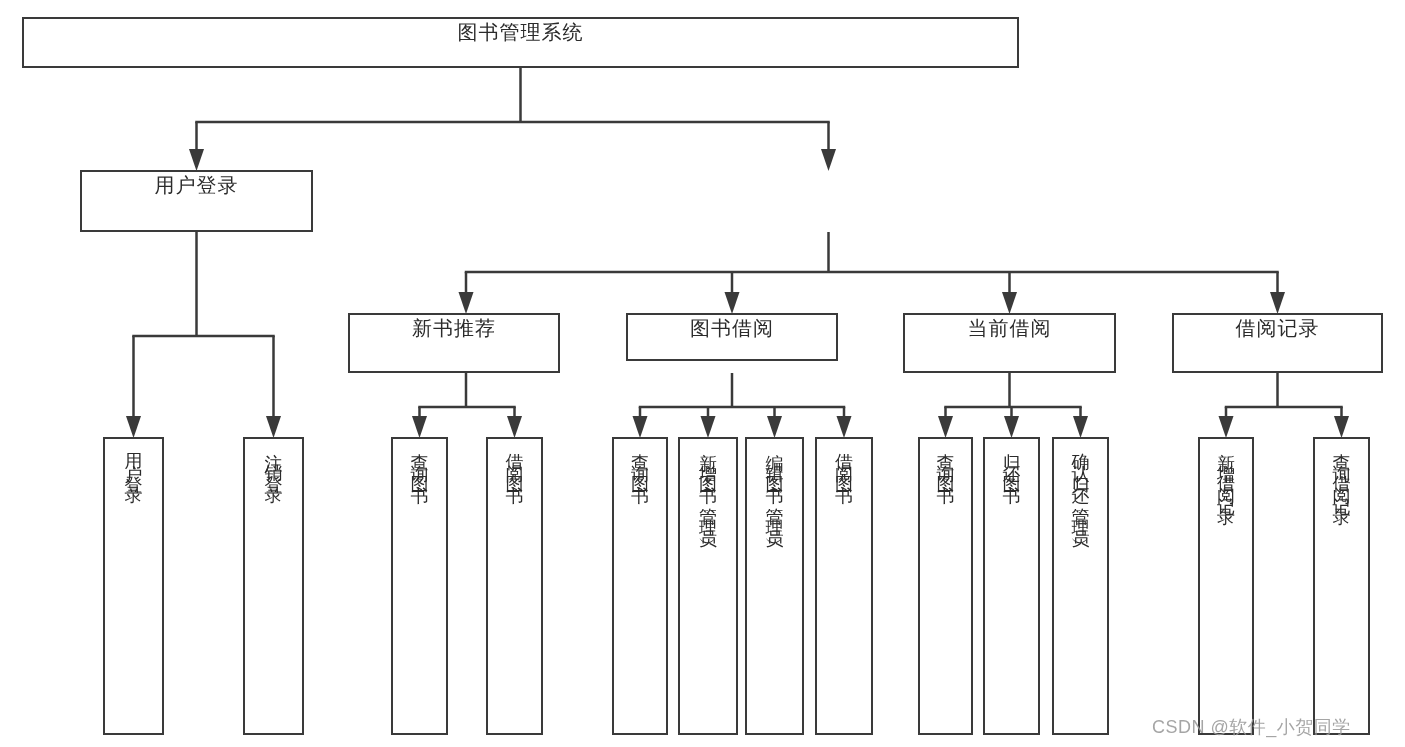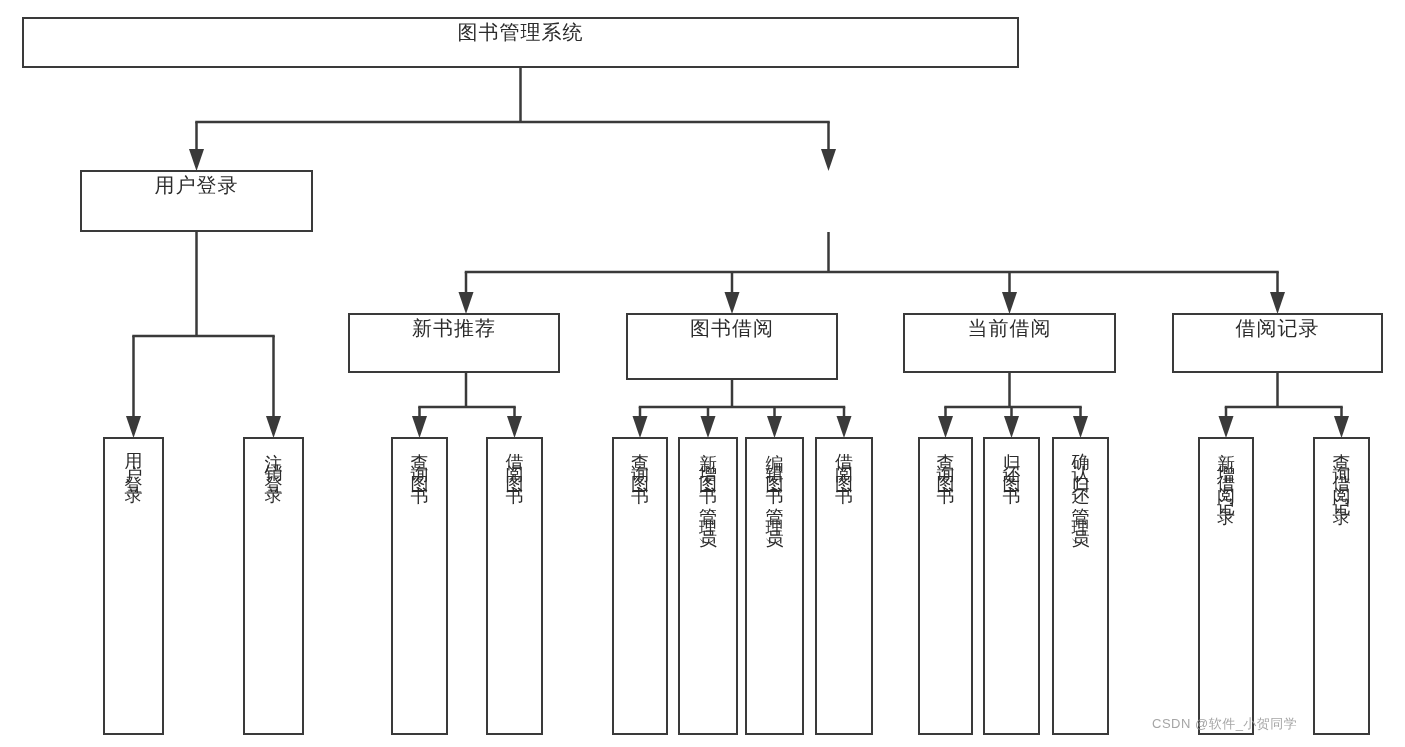--- a/index.html
+++ b/index.html
@@ -31,21 +31,21 @@
   .leaf span{
     writing-mode:vertical-rl;
     font-size:18px;
     letter-spacing:11px;
     line-height:1;
     white-space:nowrap;
   }
   .watermark{
     position:absolute;
     left:1152px;top:715px;
-    font-size:13px;
+    font-size:18px;
     letter-spacing:0.5px;
     color:#9c9c9c;
     opacity:0.9;
     z-index:5;
     white-space:nowrap;
   }
 </style>
 </head>
 <body>
 
@@ -110,21 +110,21 @@
     <span>图书管理系统</span>
   </div>
 
   <div class="node hlabel" style="left:80px;top:170px;width:233px;height:62px">
     <span>用户登录</span>
   </div>
 
   <div class="node hlabel" style="left:348px;top:313px;width:212px;height:60px">
     <span>新书推荐</span>
   </div>
-  <div class="node hlabel" style="left:626px;top:313px;width:212px;height:67px">
+  <div class="node hlabel" style="left:626px;top:313px;width:212px;height:48px">
     <span>图书借阅</span>
   </div>
   <div class="node hlabel" style="left:903px;top:313px;width:213px;height:60px">
     <span>当前借阅</span>
   </div>
   <div class="node hlabel" style="left:1172px;top:313px;width:211px;height:60px">
     <span>借阅记录</span>
   </div>
 
   <div class="node leaf" style="left:103px;top:437px;width:61px;height:298px">

